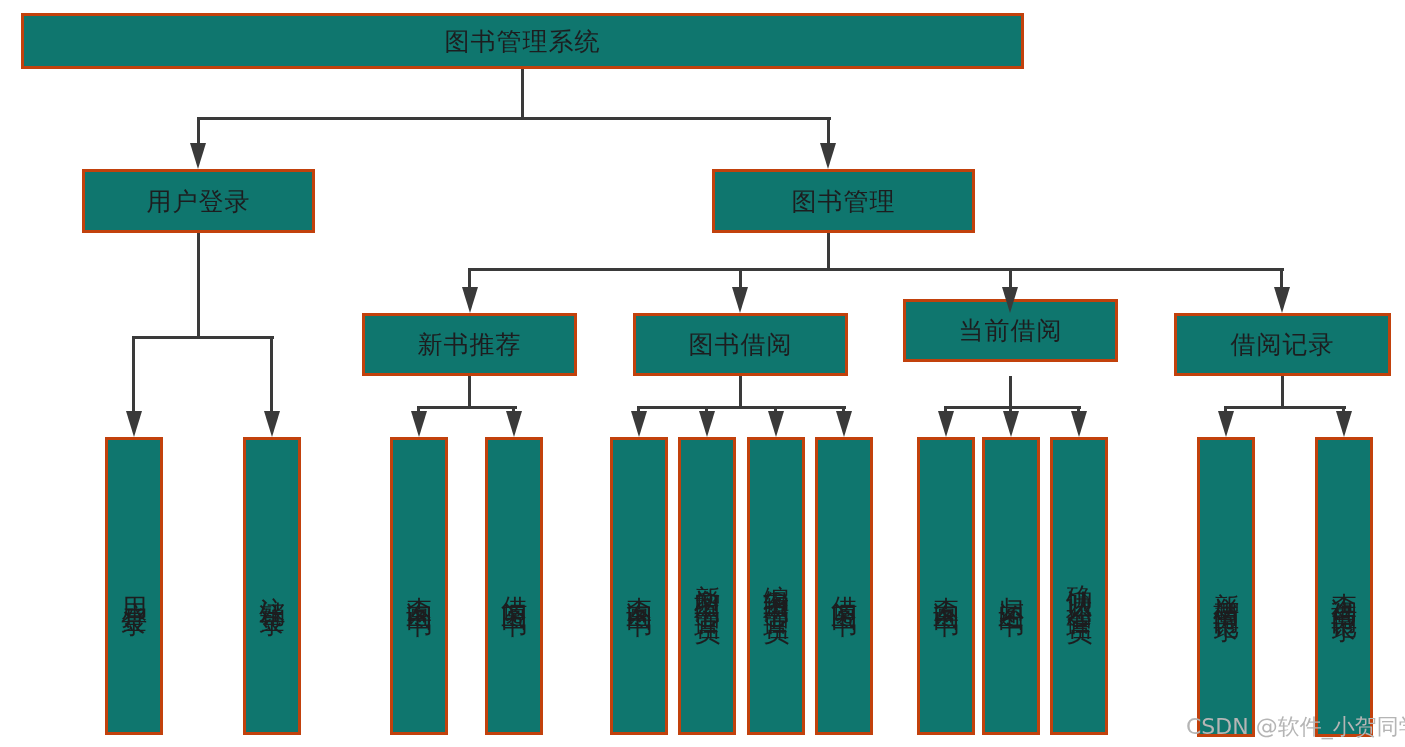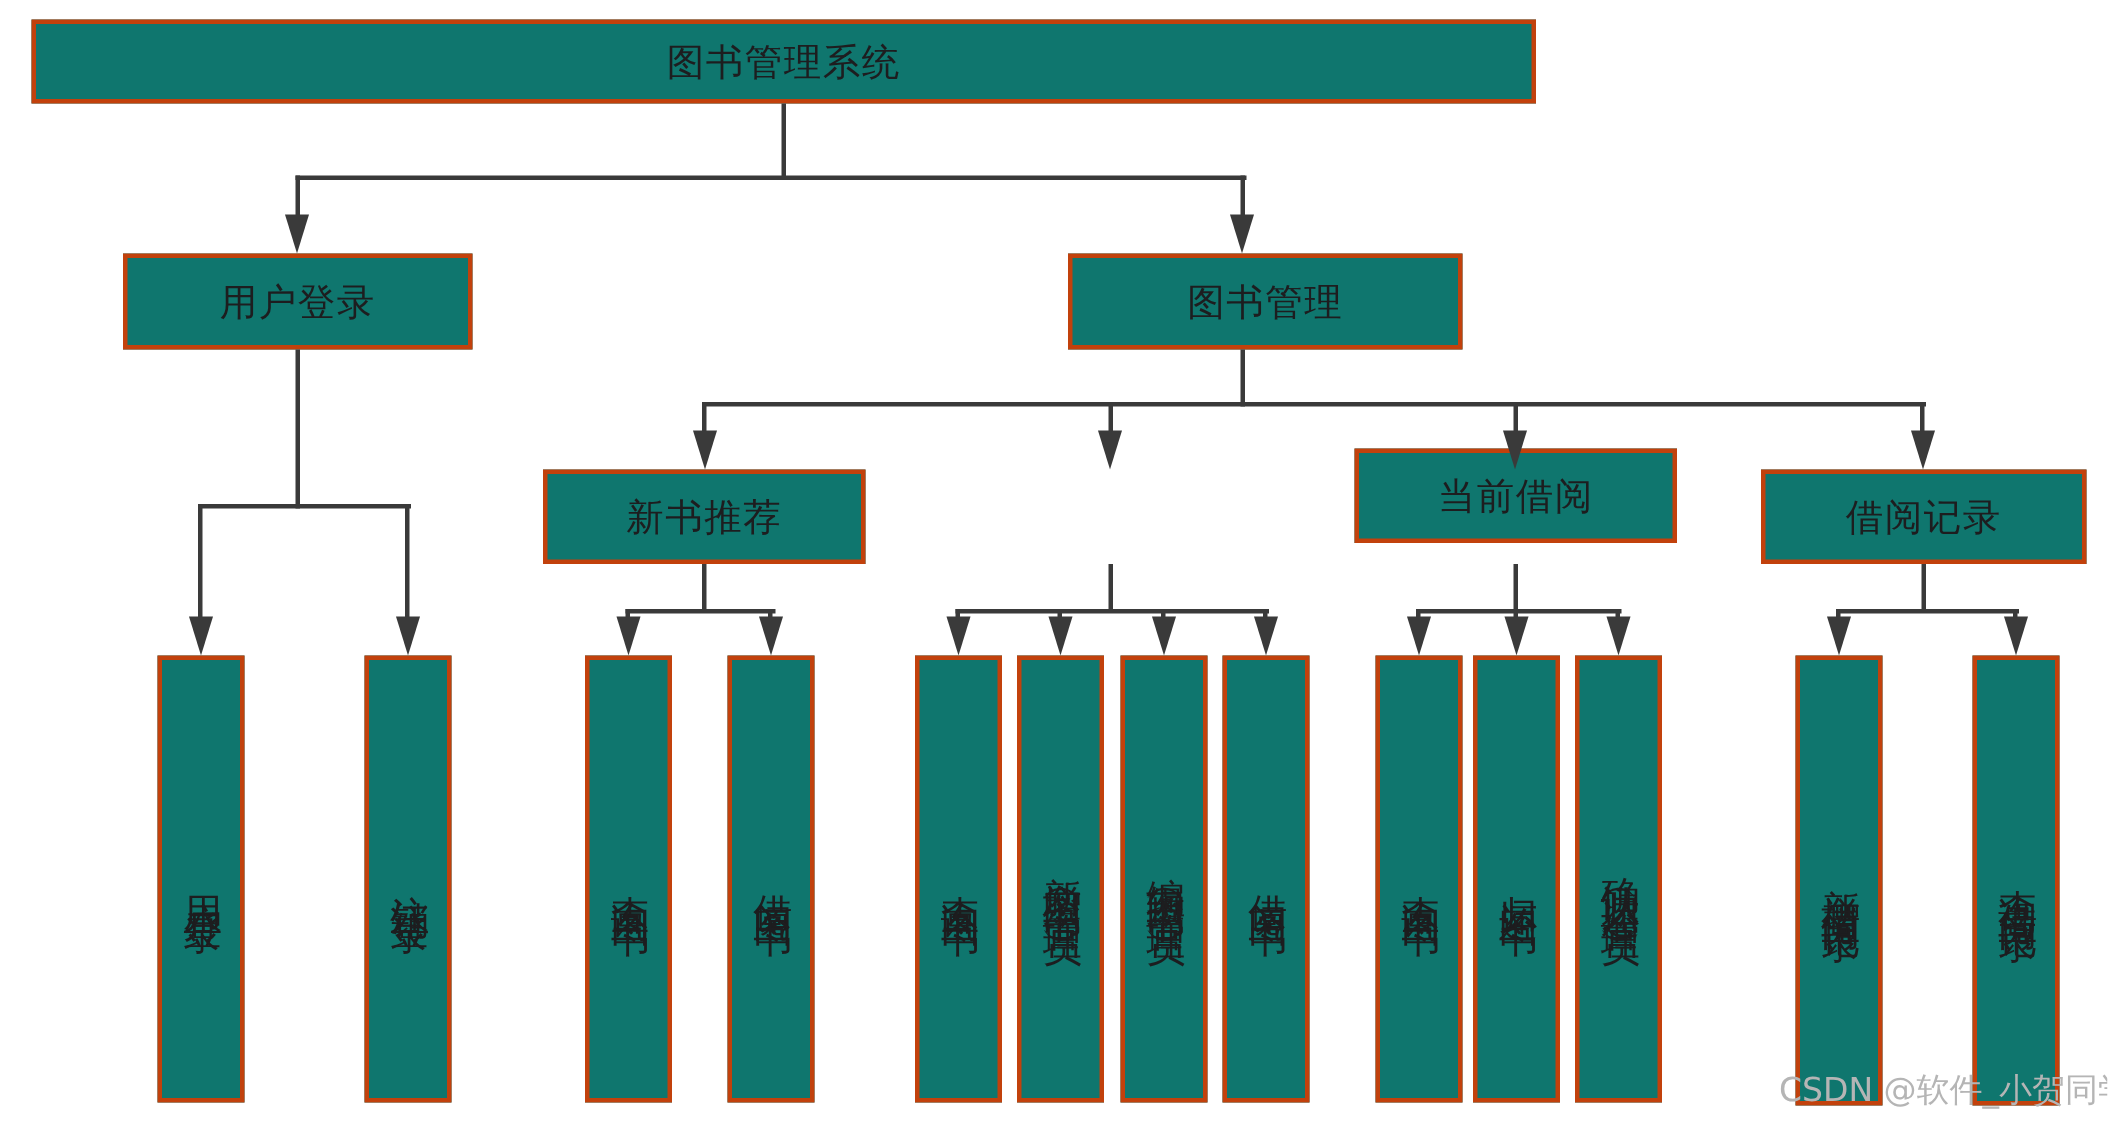--- a/index.html
+++ b/index.html
@@ -32,20 +32,21 @@
 <body>
 
 <div id="canvas">
 
   <div class="box hbox" style="left:21px;top:13px;width:1003px;height:56px">图书管理系统</div>
 
   <div class="box hbox" style="left:82px;top:169px;width:233px;height:64px">用户登录</div>
   <div class="box hbox" style="left:712px;top:169px;width:263px;height:64px">图书管理</div>
 
   <div class="box hbox" style="left:362px;top:313px;width:215px;height:63px">新书推荐</div>
+  <div class="box hbox" style="left:633px;top:313px;width:215px;height:63px">图书借阅</div>
   <div class="box hbox" style="left:903px;top:299px;width:215px;height:63px">当前借阅</div>
   <div class="box hbox" style="left:1174px;top:313px;width:217px;height:63px">借阅记录</div>
 
   <div class="box vbox" style="left:105px;top:437px;width:58px;height:298px">用户登录</div>
   <div class="box vbox" style="left:243px;top:437px;width:58px;height:298px">注销登录</div>
 
   <div class="box vbox" style="left:390px;top:437px;width:58px;height:298px">查询图书</div>
   <div class="box vbox" style="left:485px;top:437px;width:58px;height:298px">借阅图书</div>
 
   <div class="box vbox" style="left:610px;top:437px;width:58px;height:298px">查询图书</div>

